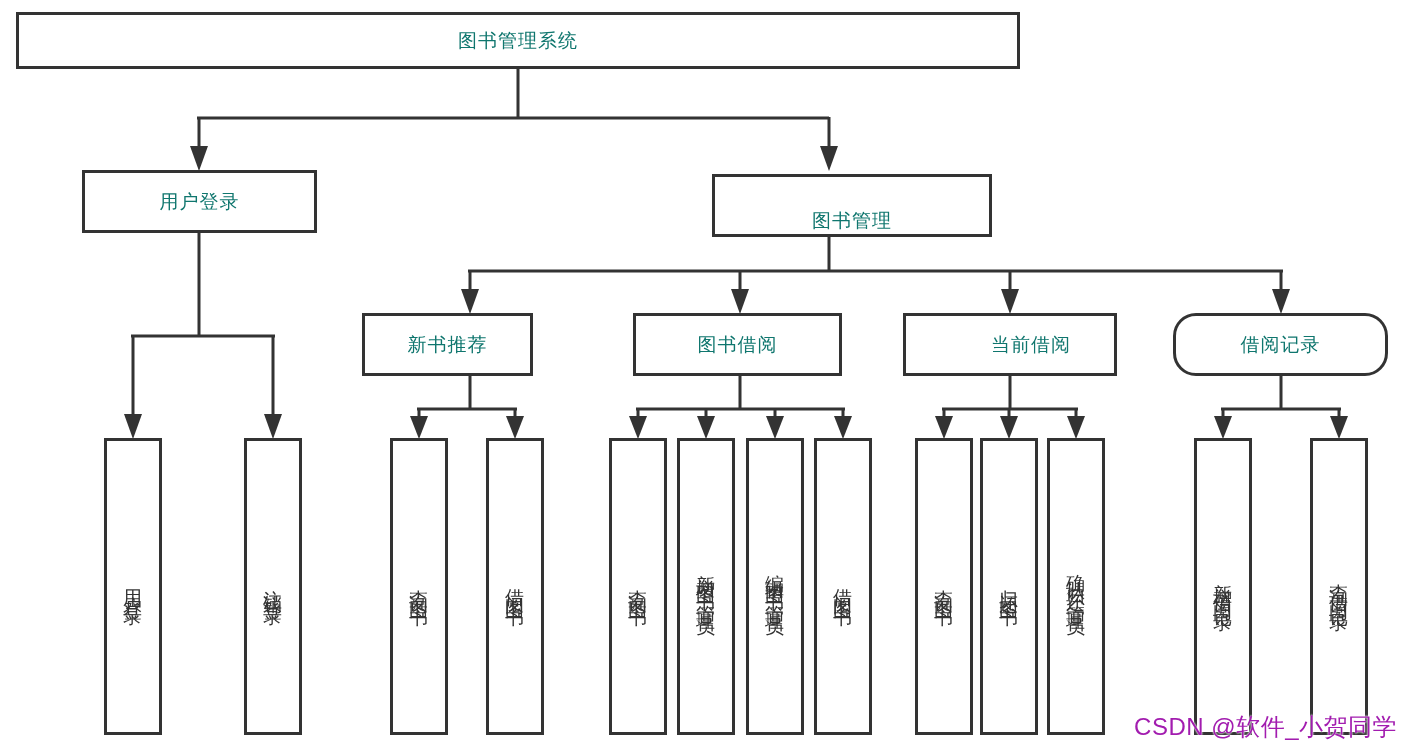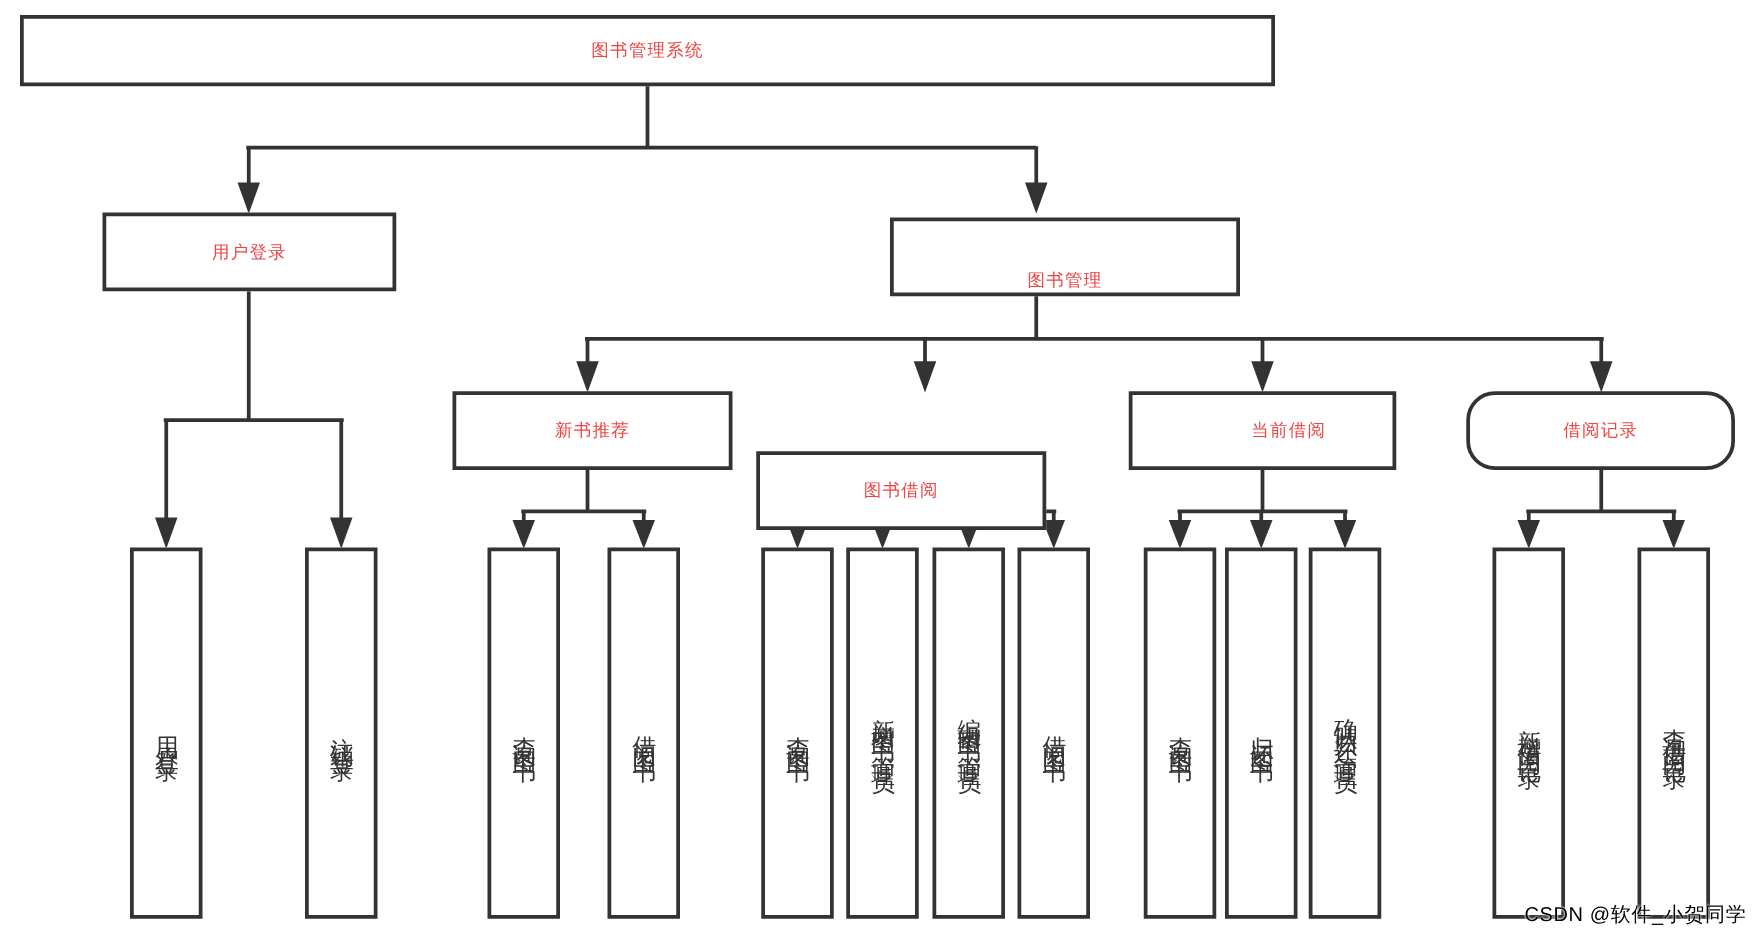--- a/index.html
+++ b/index.html
@@ -20,22 +20,22 @@
     position: absolute;
     box-sizing: border-box;
     border: 3px solid #333333;
     background: #ffffff;
     display: flex;
     align-items: center;
     justify-content: center;
     z-index: 1;
   }
   .node .h-label {
-    font-size: 14px;
-    color: #ef4444;
+    font-size: 19px;
+    color: #0f766e;
     letter-spacing: 1px;
     white-space: nowrap;
   }
   .leaf {
     position: absolute;
     box-sizing: border-box;
     border: 3px solid #333333;
     background: #ffffff;
     width: 58px;
     top: 438px;
@@ -51,22 +51,22 @@
     font-size: 19px;
     line-height: 1;
     letter-spacing: 0.32em;
     color: #333333;
     white-space: nowrap;
   }
   .watermark {
     position: absolute;
     right: 8px;
     bottom: 4px;
-    font-size: 16px;
-    color: #000000;
+    font-size: 24px;
+    color: #a21caf;
     letter-spacing: 0.5px;
     z-index: 2;
     text-shadow: 0 0 2px #ffffff, 0 0 2px #ffffff;
     white-space: nowrap;
   }
 </style>
 </head>
 <body>
 
 <div class="stage">
@@ -122,24 +122,24 @@
     <span class="h-label">图书管理系统</span>
   </div>
 
   <div class="node" style="left:82px; top:170px; width:235px; height:63px;">
     <span class="h-label">用户登录</span>
   </div>
   <div class="node" style="left:712px; top:174px; width:280px; height:63px;align-items:flex-end;">
     <span class="h-label">图书管理</span>
   </div>
 
-  <div class="node" style="left:362px; top:313px; width:224px; height:63px;">
+  <div class="node" style="left:362px; top:313px; width:171px; height:63px;">
     <span class="h-label">新书推荐</span>
   </div>
-  <div class="node" style="left:605px; top:313px; width:232px; height:63px;margin-top:48px;">
+  <div class="node" style="left:633px; top:313px; width:209px; height:63px;">
     <span class="h-label">图书借阅</span>
   </div>
   <div class="node" style="left:903px; top:313px; width:214px; height:63px;padding-left:42px;">
     <span class="h-label">当前借阅</span>
   </div>
   <div class="node" style="left:1173px; top:313px; width:215px; height:63px;border-radius:23px;">
     <span class="h-label">借阅记录</span>
   </div>
 
   <div class="leaf" style="left:104px;">

